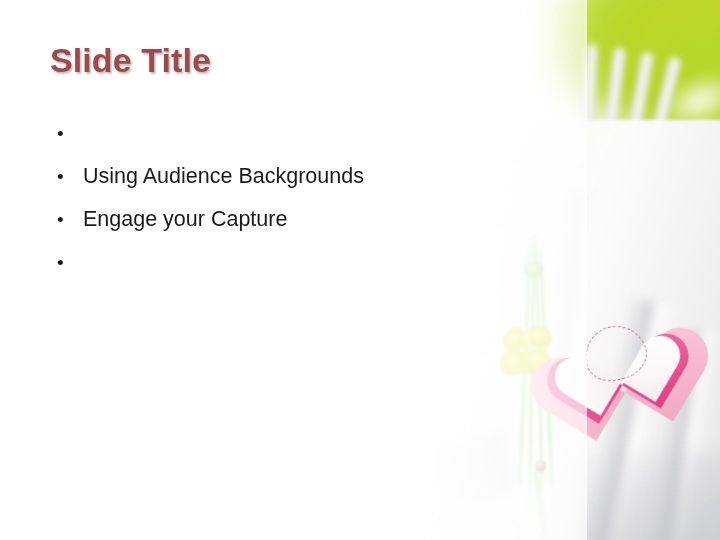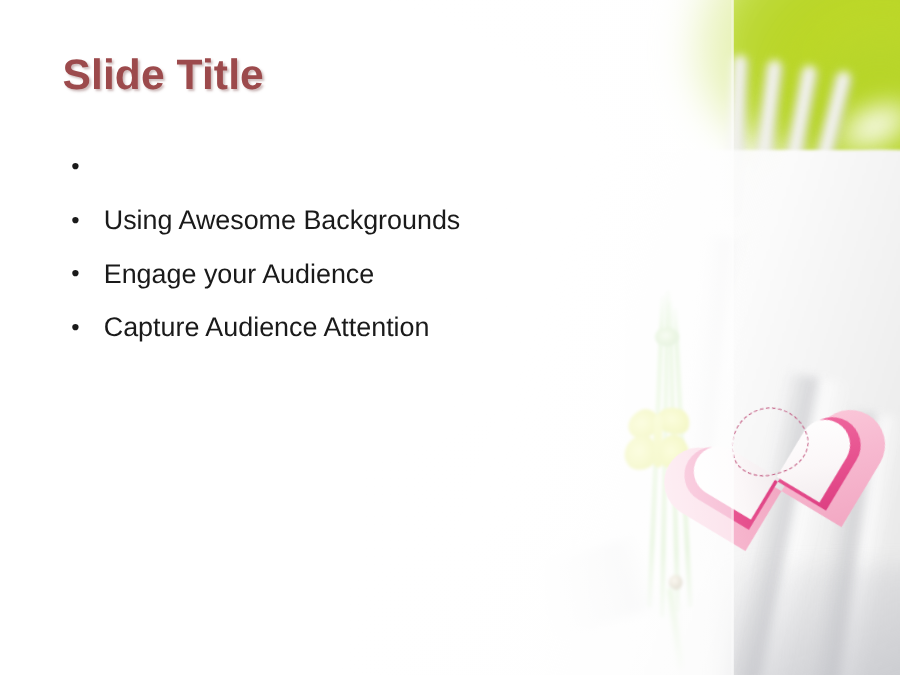--- a/index.html
+++ b/index.html
@@ -441,26 +441,25 @@
   <div class="content">
 
     <div id="slide-title">Slide Title</div>
 
     <ul id="bullet-list">
       <li class="bullet-item">
         <span class="bullet-marker">•</span>
       </li>
       <li class="bullet-item">
         <span class="bullet-marker">•</span>
-        <span>Using Awesome Backgrounds</span>
+        <span>Using Audience Backgrounds</span>
       </li>
       <li class="bullet-item">
         <span class="bullet-marker">•</span>
-        <span>Engage your Audience</span>
+        <span>Engage your Capture</span>
       </li>
       <li class="bullet-item">
         <span class="bullet-marker">•</span>
-        <span>Capture Audience Attention</span>
       </li>
     </ul>
 
   </div>
 </div>
 
 </body></html>

